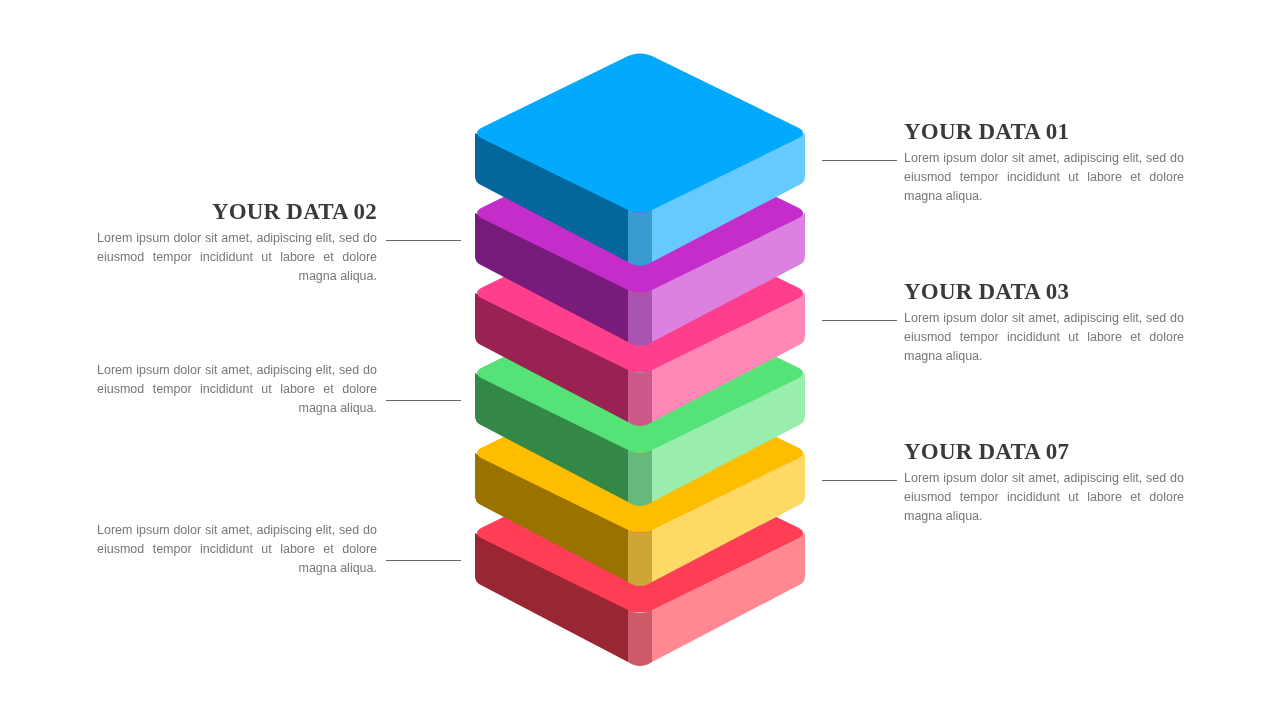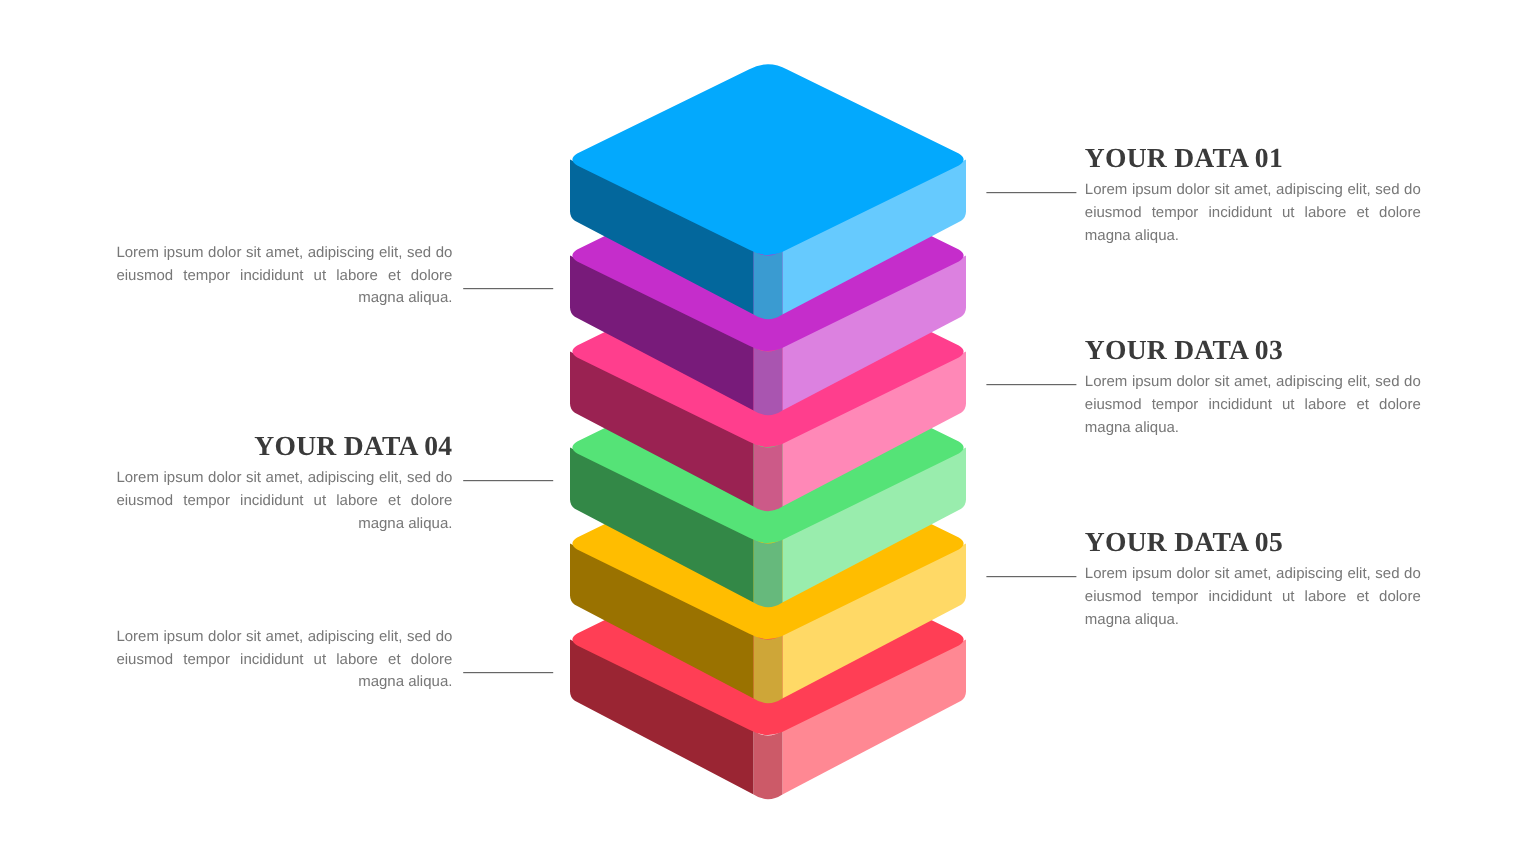--- a/index.html
+++ b/index.html
@@ -58,38 +58,38 @@
     </g>
 </svg>
 
 <div class="label right" style="left:904px; top:118px;">
   <div class="title">YOUR DATA 01</div>
   <div class="desc">Lorem ipsum dolor sit amet, adipiscing elit, sed do eiusmod tempor incididunt ut labore et dolore magna aliqua.</div>
 </div>
 <div class="connector" style="left: 822px; top: 160px; width: 75px; background: rgb(102, 102, 102);"></div>
 
 <div class="label left" style="left:97px; top:198px;">
+  <div class="title">YOUR DATA 02</div>
   <div class="desc">Lorem ipsum dolor sit amet, adipiscing elit, sed do eiusmod tempor incididunt ut labore et dolore magna aliqua.</div>
 </div>
 <div class="connector" style="left: 386px; top: 240px; width: 75px; background: rgb(102, 102, 102);"></div>
 
 <div class="label right" style="left:904px; top:278px;">
   <div class="title">YOUR DATA 03</div>
   <div class="desc">Lorem ipsum dolor sit amet, adipiscing elit, sed do eiusmod tempor incididunt ut labore et dolore magna aliqua.</div>
 </div>
 <div class="connector" style="left: 822px; top: 320px; width: 75px; background: rgb(102, 102, 102);"></div>
 
 <div class="label left" style="left:97px; top:358px;">
-  <div class="title">YOUR DATA 04</div>
   <div class="desc">Lorem ipsum dolor sit amet, adipiscing elit, sed do eiusmod tempor incididunt ut labore et dolore magna aliqua.</div>
 </div>
 <div class="connector" style="left: 386px; top: 400px; width: 75px; background: rgb(102, 102, 102);"></div>
 
 <div class="label right" style="left:904px; top:438px;">
-  <div class="title">YOUR DATA 05</div>
+  <div class="title">YOUR DATA 07</div>
   <div class="desc">Lorem ipsum dolor sit amet, adipiscing elit, sed do eiusmod tempor incididunt ut labore et dolore magna aliqua.</div>
 </div>
 <div class="connector" style="left: 822px; top: 480px; width: 75px; background: rgb(102, 102, 102);"></div>
 
 <div class="label left" style="left:97px; top:518px;">
   <div class="desc">Lorem ipsum dolor sit amet, adipiscing elit, sed do eiusmod tempor incididunt ut labore et dolore magna aliqua.</div>
 </div>
 <div class="connector" style="left: 386px; top: 560px; width: 75px; background: rgb(102, 102, 102);"></div>
 
 </body></html>

